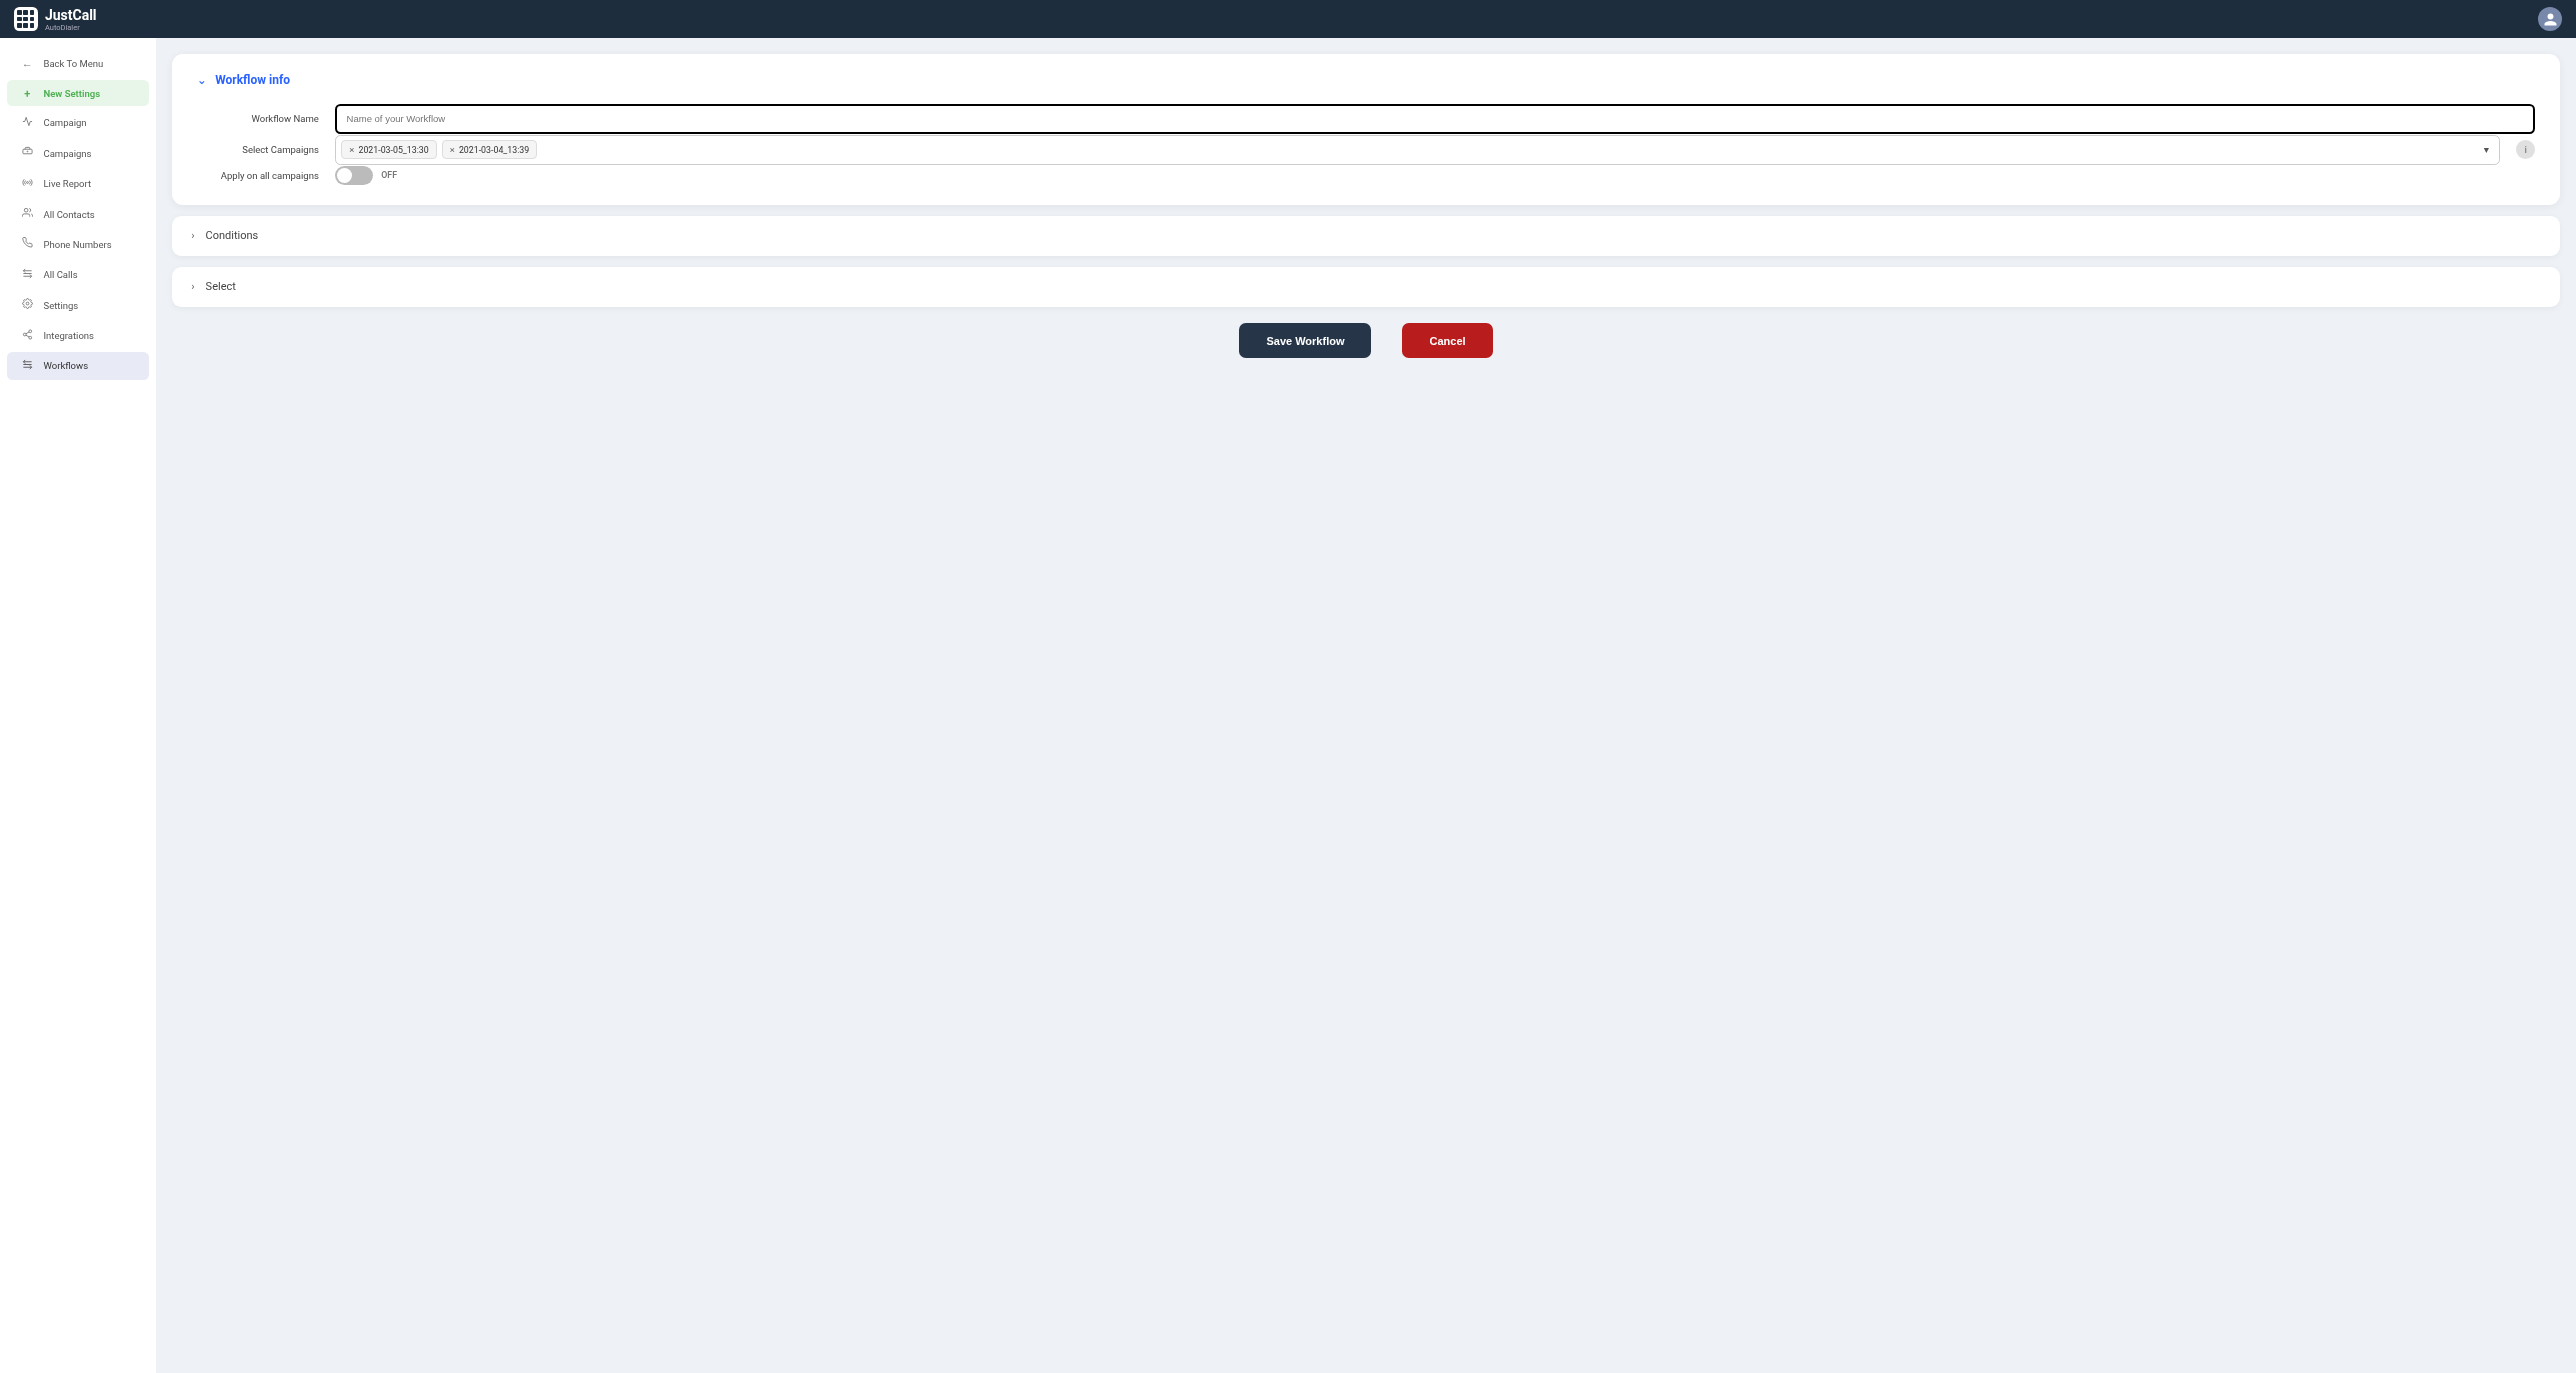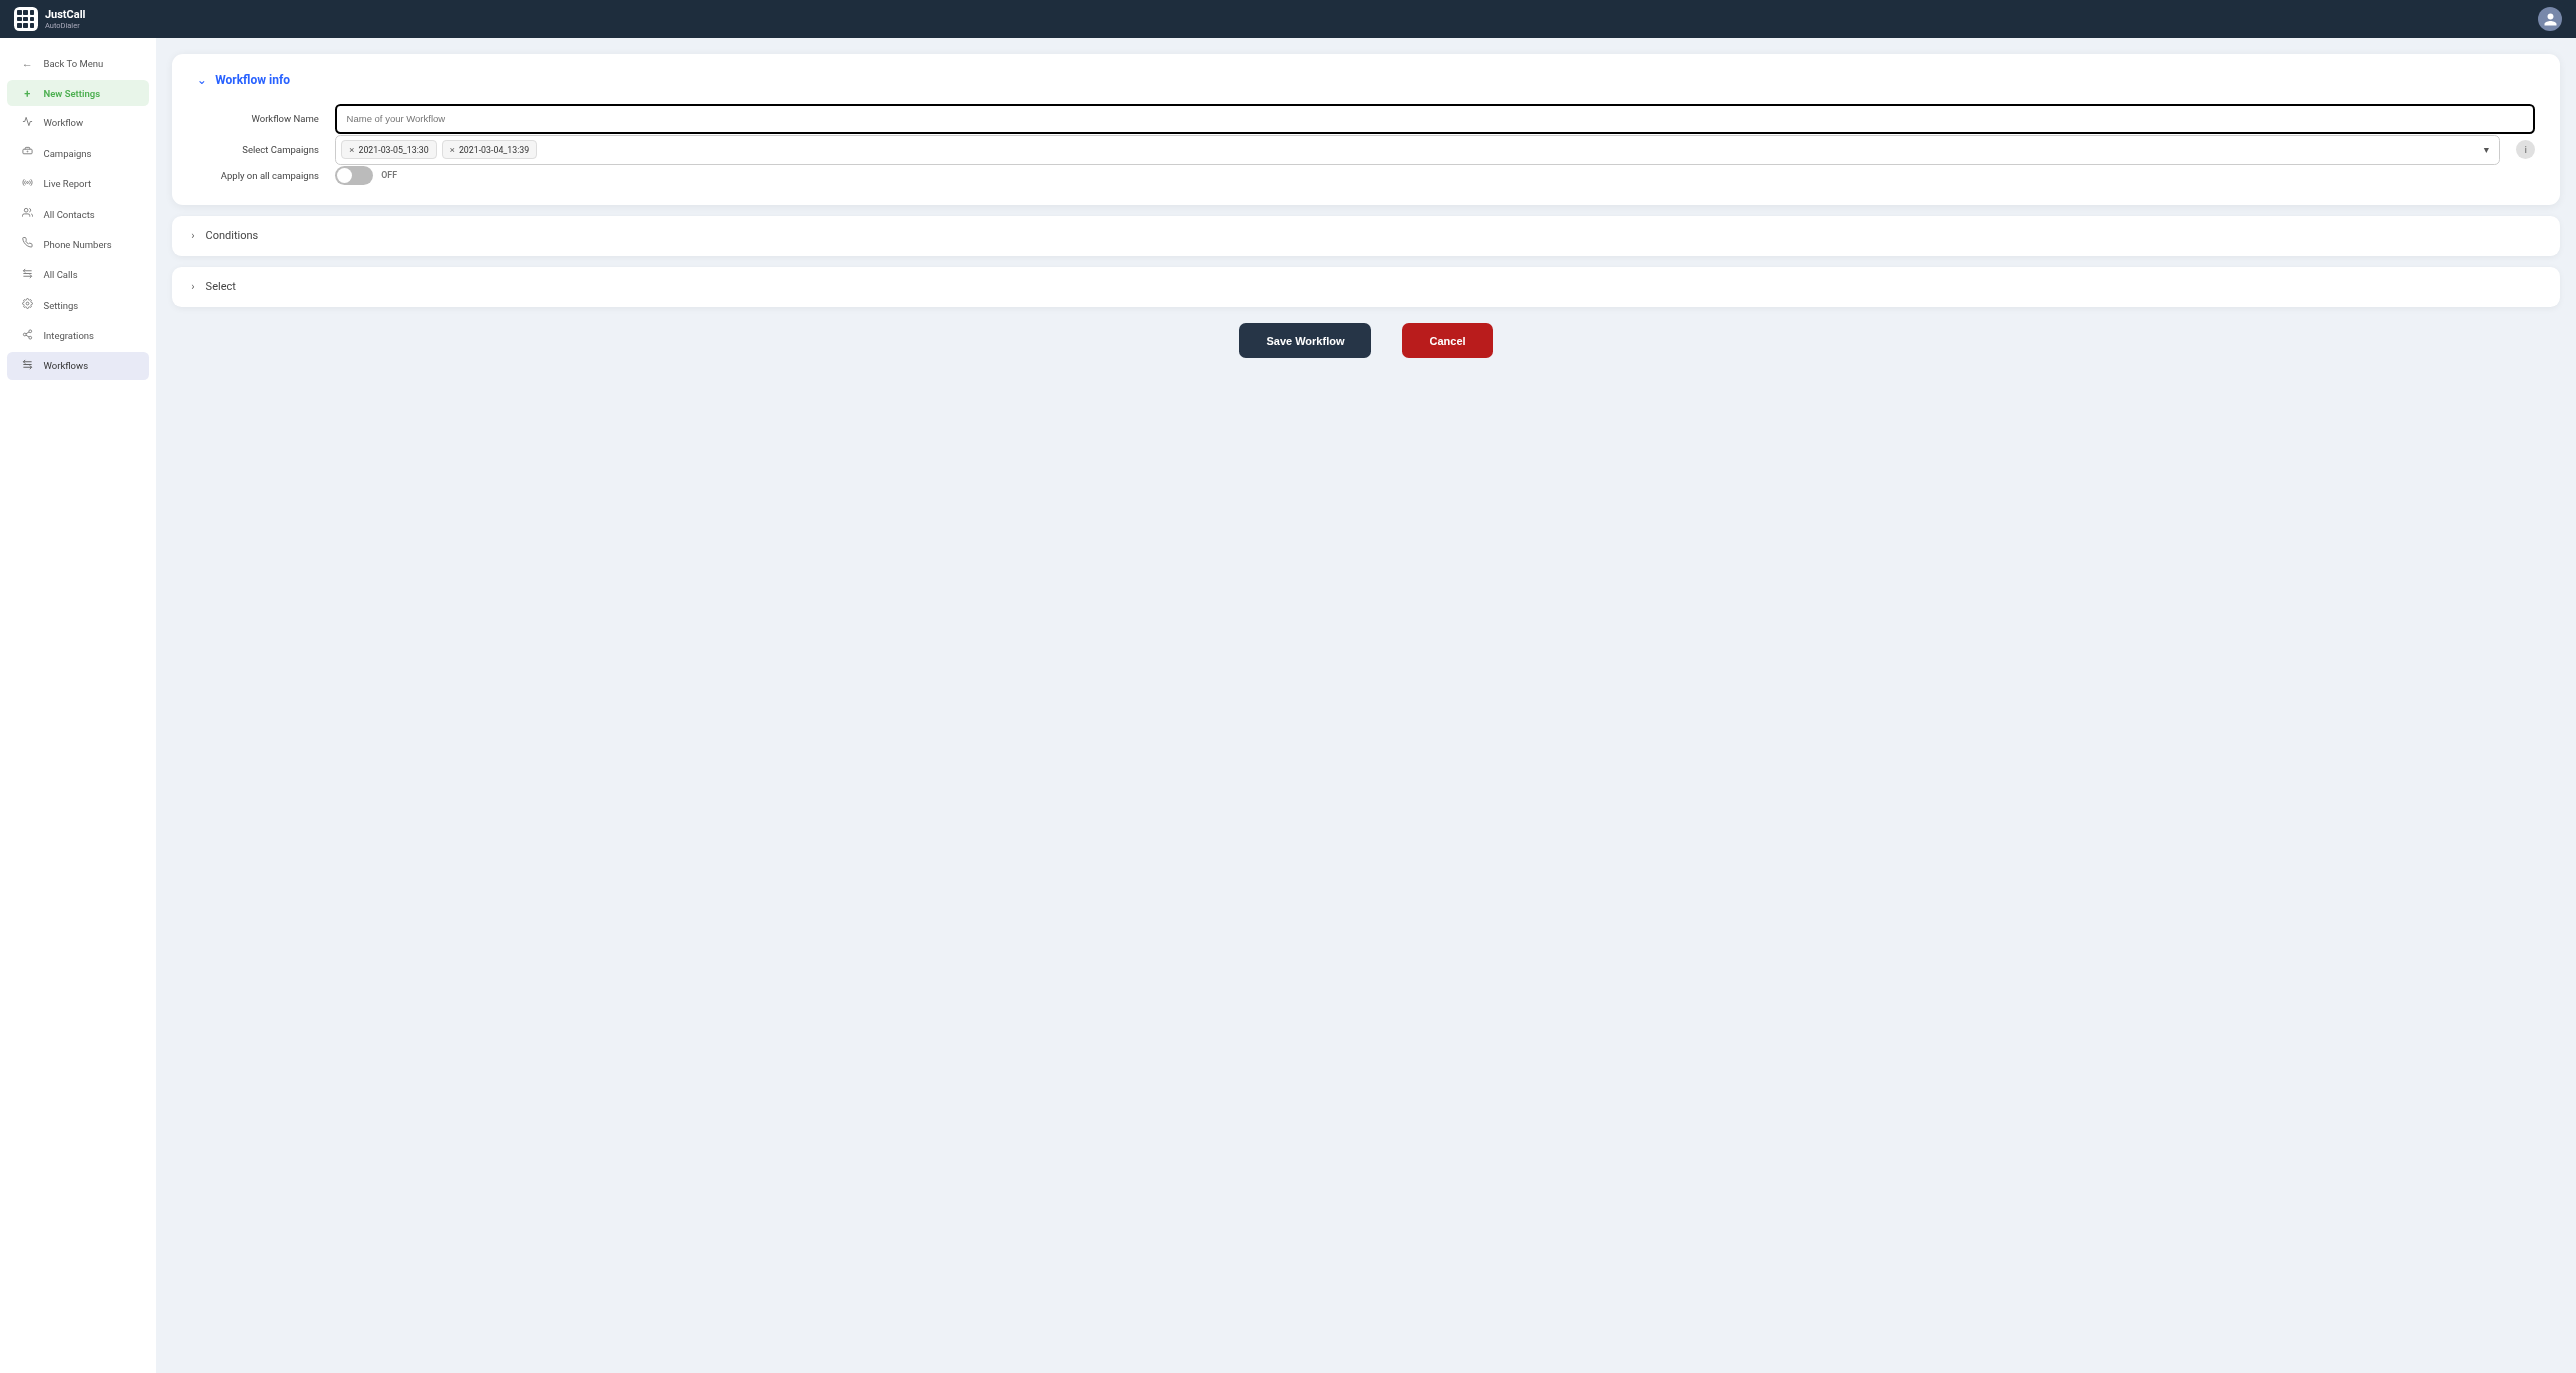--- a/index.html
+++ b/index.html
@@ -47,21 +47,21 @@
       width: 4.8px;
       height: 4.8px;
       background: #1e2d3d;
       border-radius: 0.7px;
     }
     .navbar-title {
       display: flex;
       flex-direction: column;
     }
     .navbar-title-main {
-      font-size: 11px;
+      font-size: 14px;
       font-weight: 700;
       color: white;
     }
     .navbar-title-sub {
       font-size: 7.5px;
       color: #aab;
     }
     .navbar-user {
       width: 24.5px;
       height: 24.5px;
@@ -370,21 +370,21 @@
     <div class="sidebar-item active">
       <span class="sidebar-icon">+</span>
       <span>New Settings</span>
     </div>
     <div class="sidebar-item">
       <span class="sidebar-icon">
         <svg width="11" height="11" viewBox="0 0 24 24" fill="none" stroke="#777" stroke-width="2">
             <polyline points="22 12 18 12 15 21 9 3 6 12 2 12"></polyline>
           </svg>
       </span>
-      <span>Workflow</span>
+      <span>Campaign</span>
     </div>
     <div class="sidebar-item">
       <span class="sidebar-icon">
         <svg width="11" height="11" viewBox="0 0 24 24" fill="none" stroke="#777" stroke-width="2">
             <path d="M20 7H4a2 2 0 0 0-2 2v6a2 2 0 0 0 2 2h16a2 2 0 0 0 2-2V9a2 2 0 0 0-2-2z"></path>
             <circle cx="12" cy="12" r="1"></circle>
             <path d="M7 7V5a2 2 0 0 1 2-2h6a2 2 0 0 1 2 2v2"></path>
           </svg>
       </span>
       <span>Campaigns</span>

